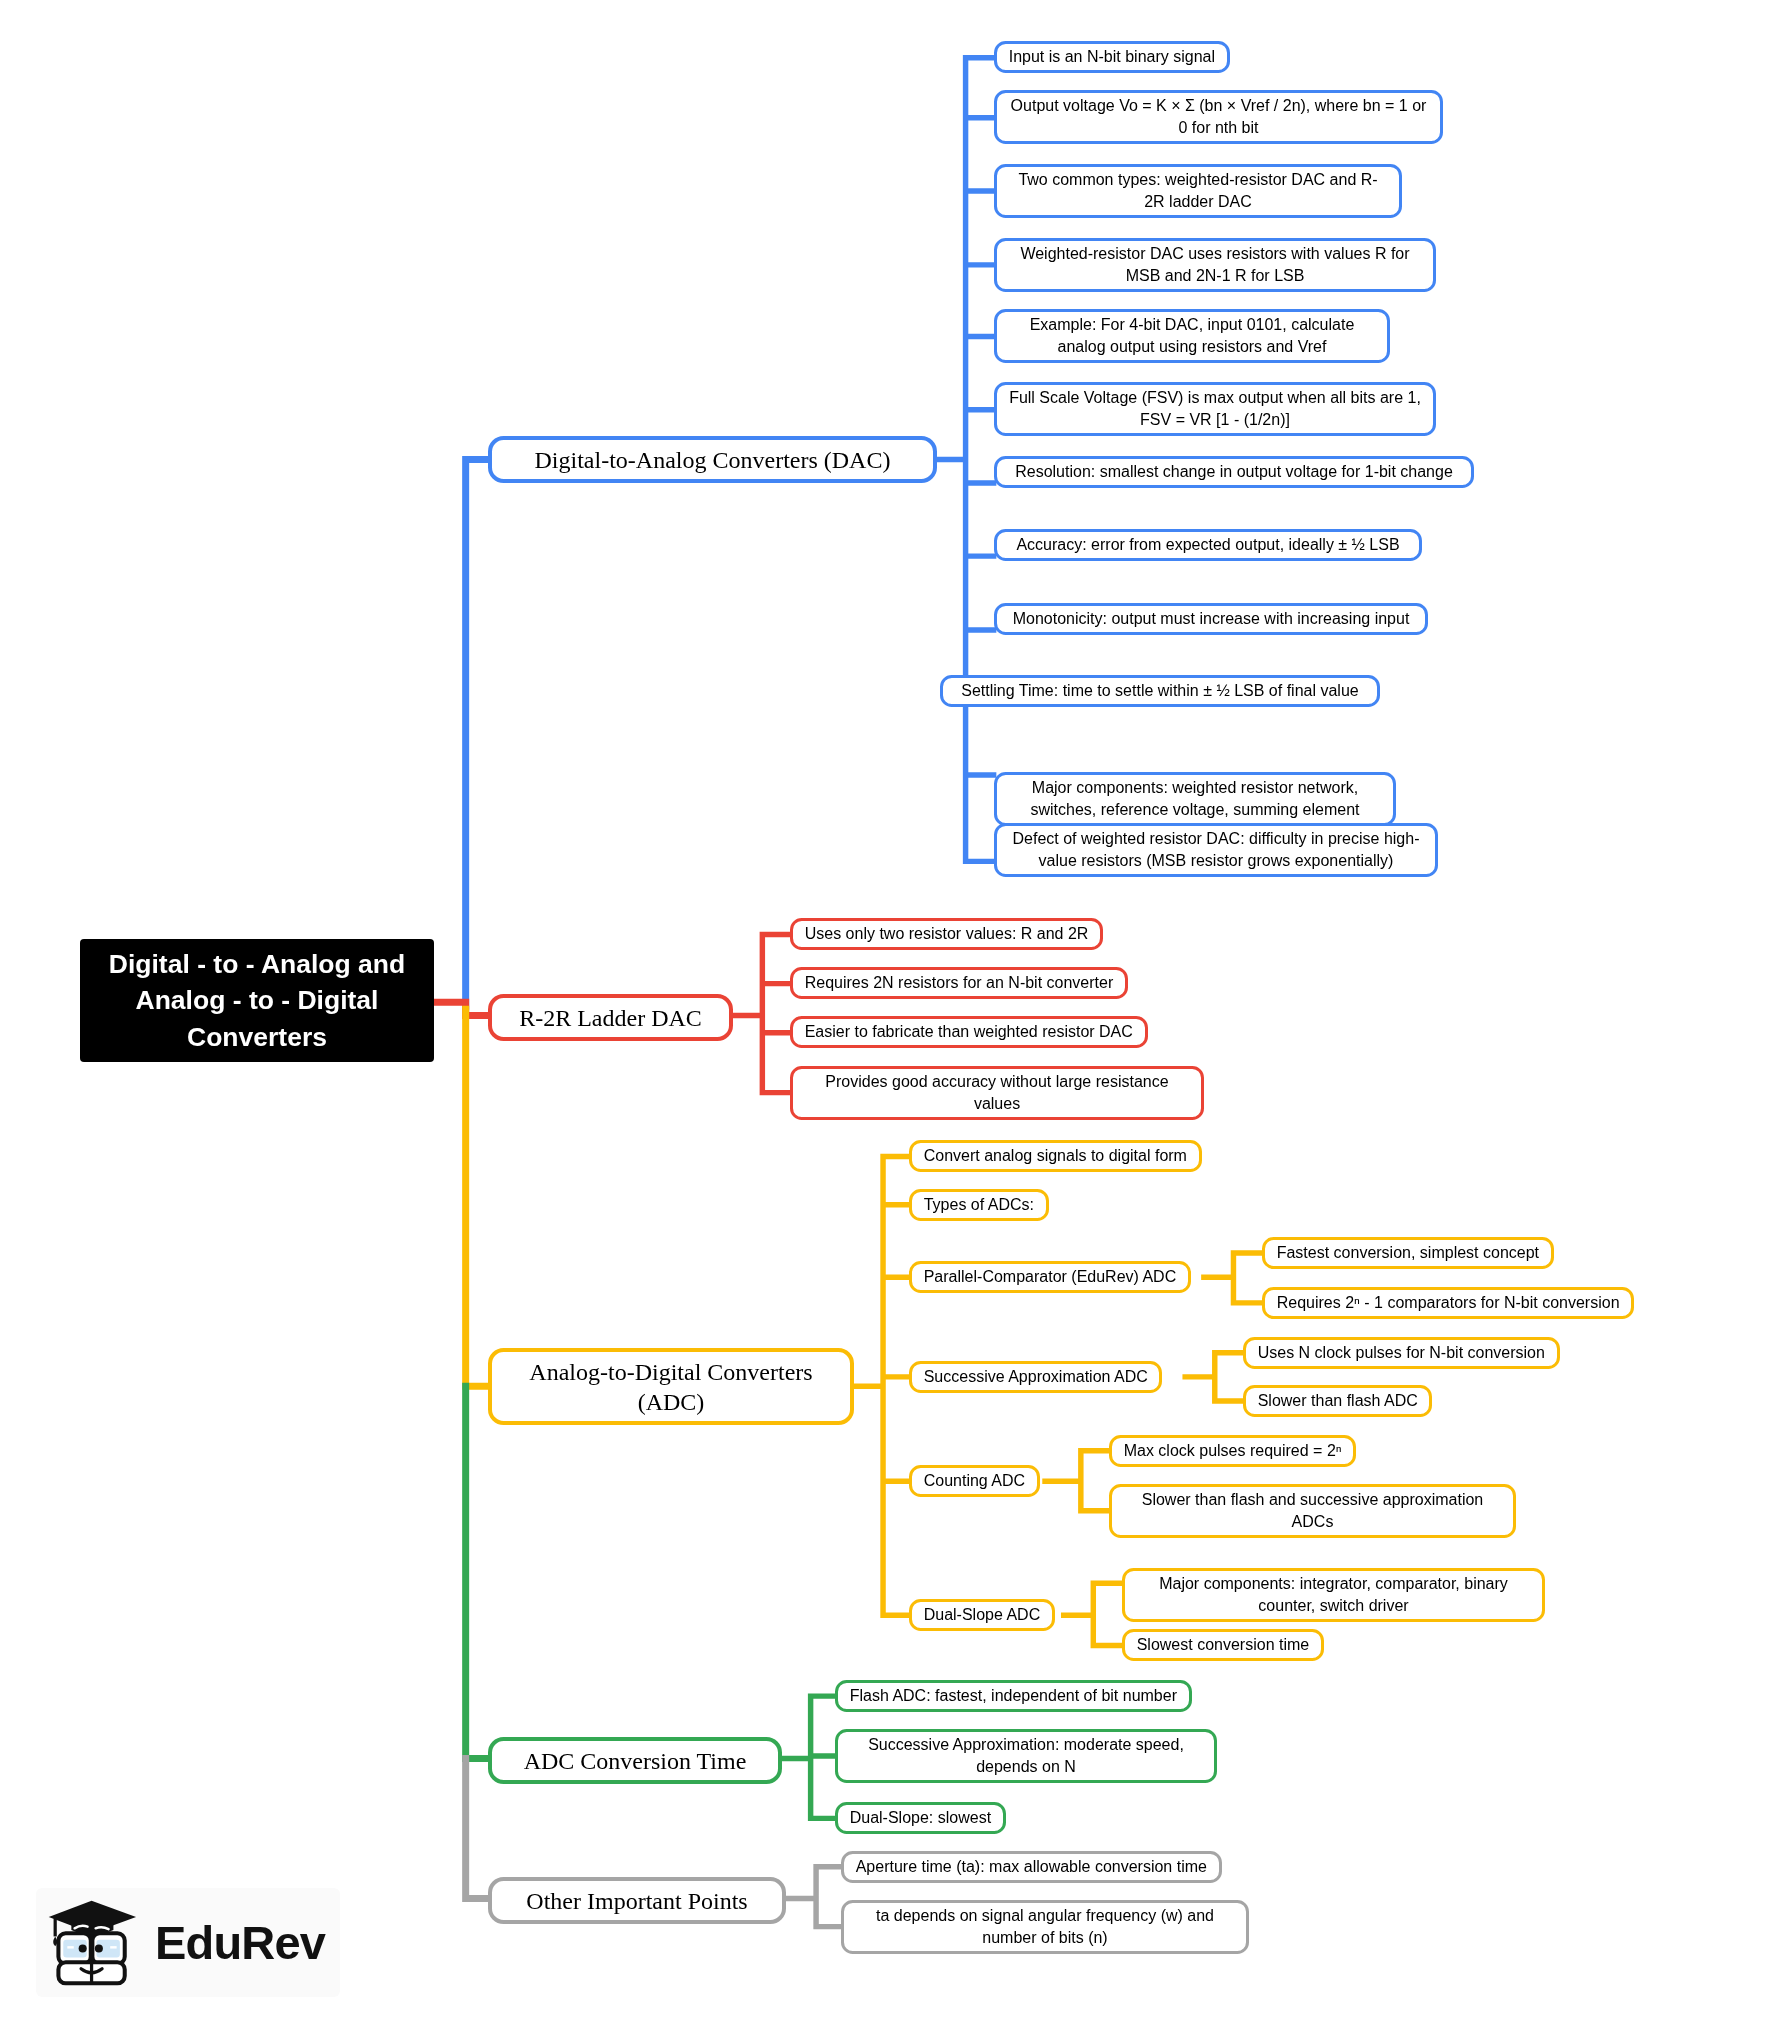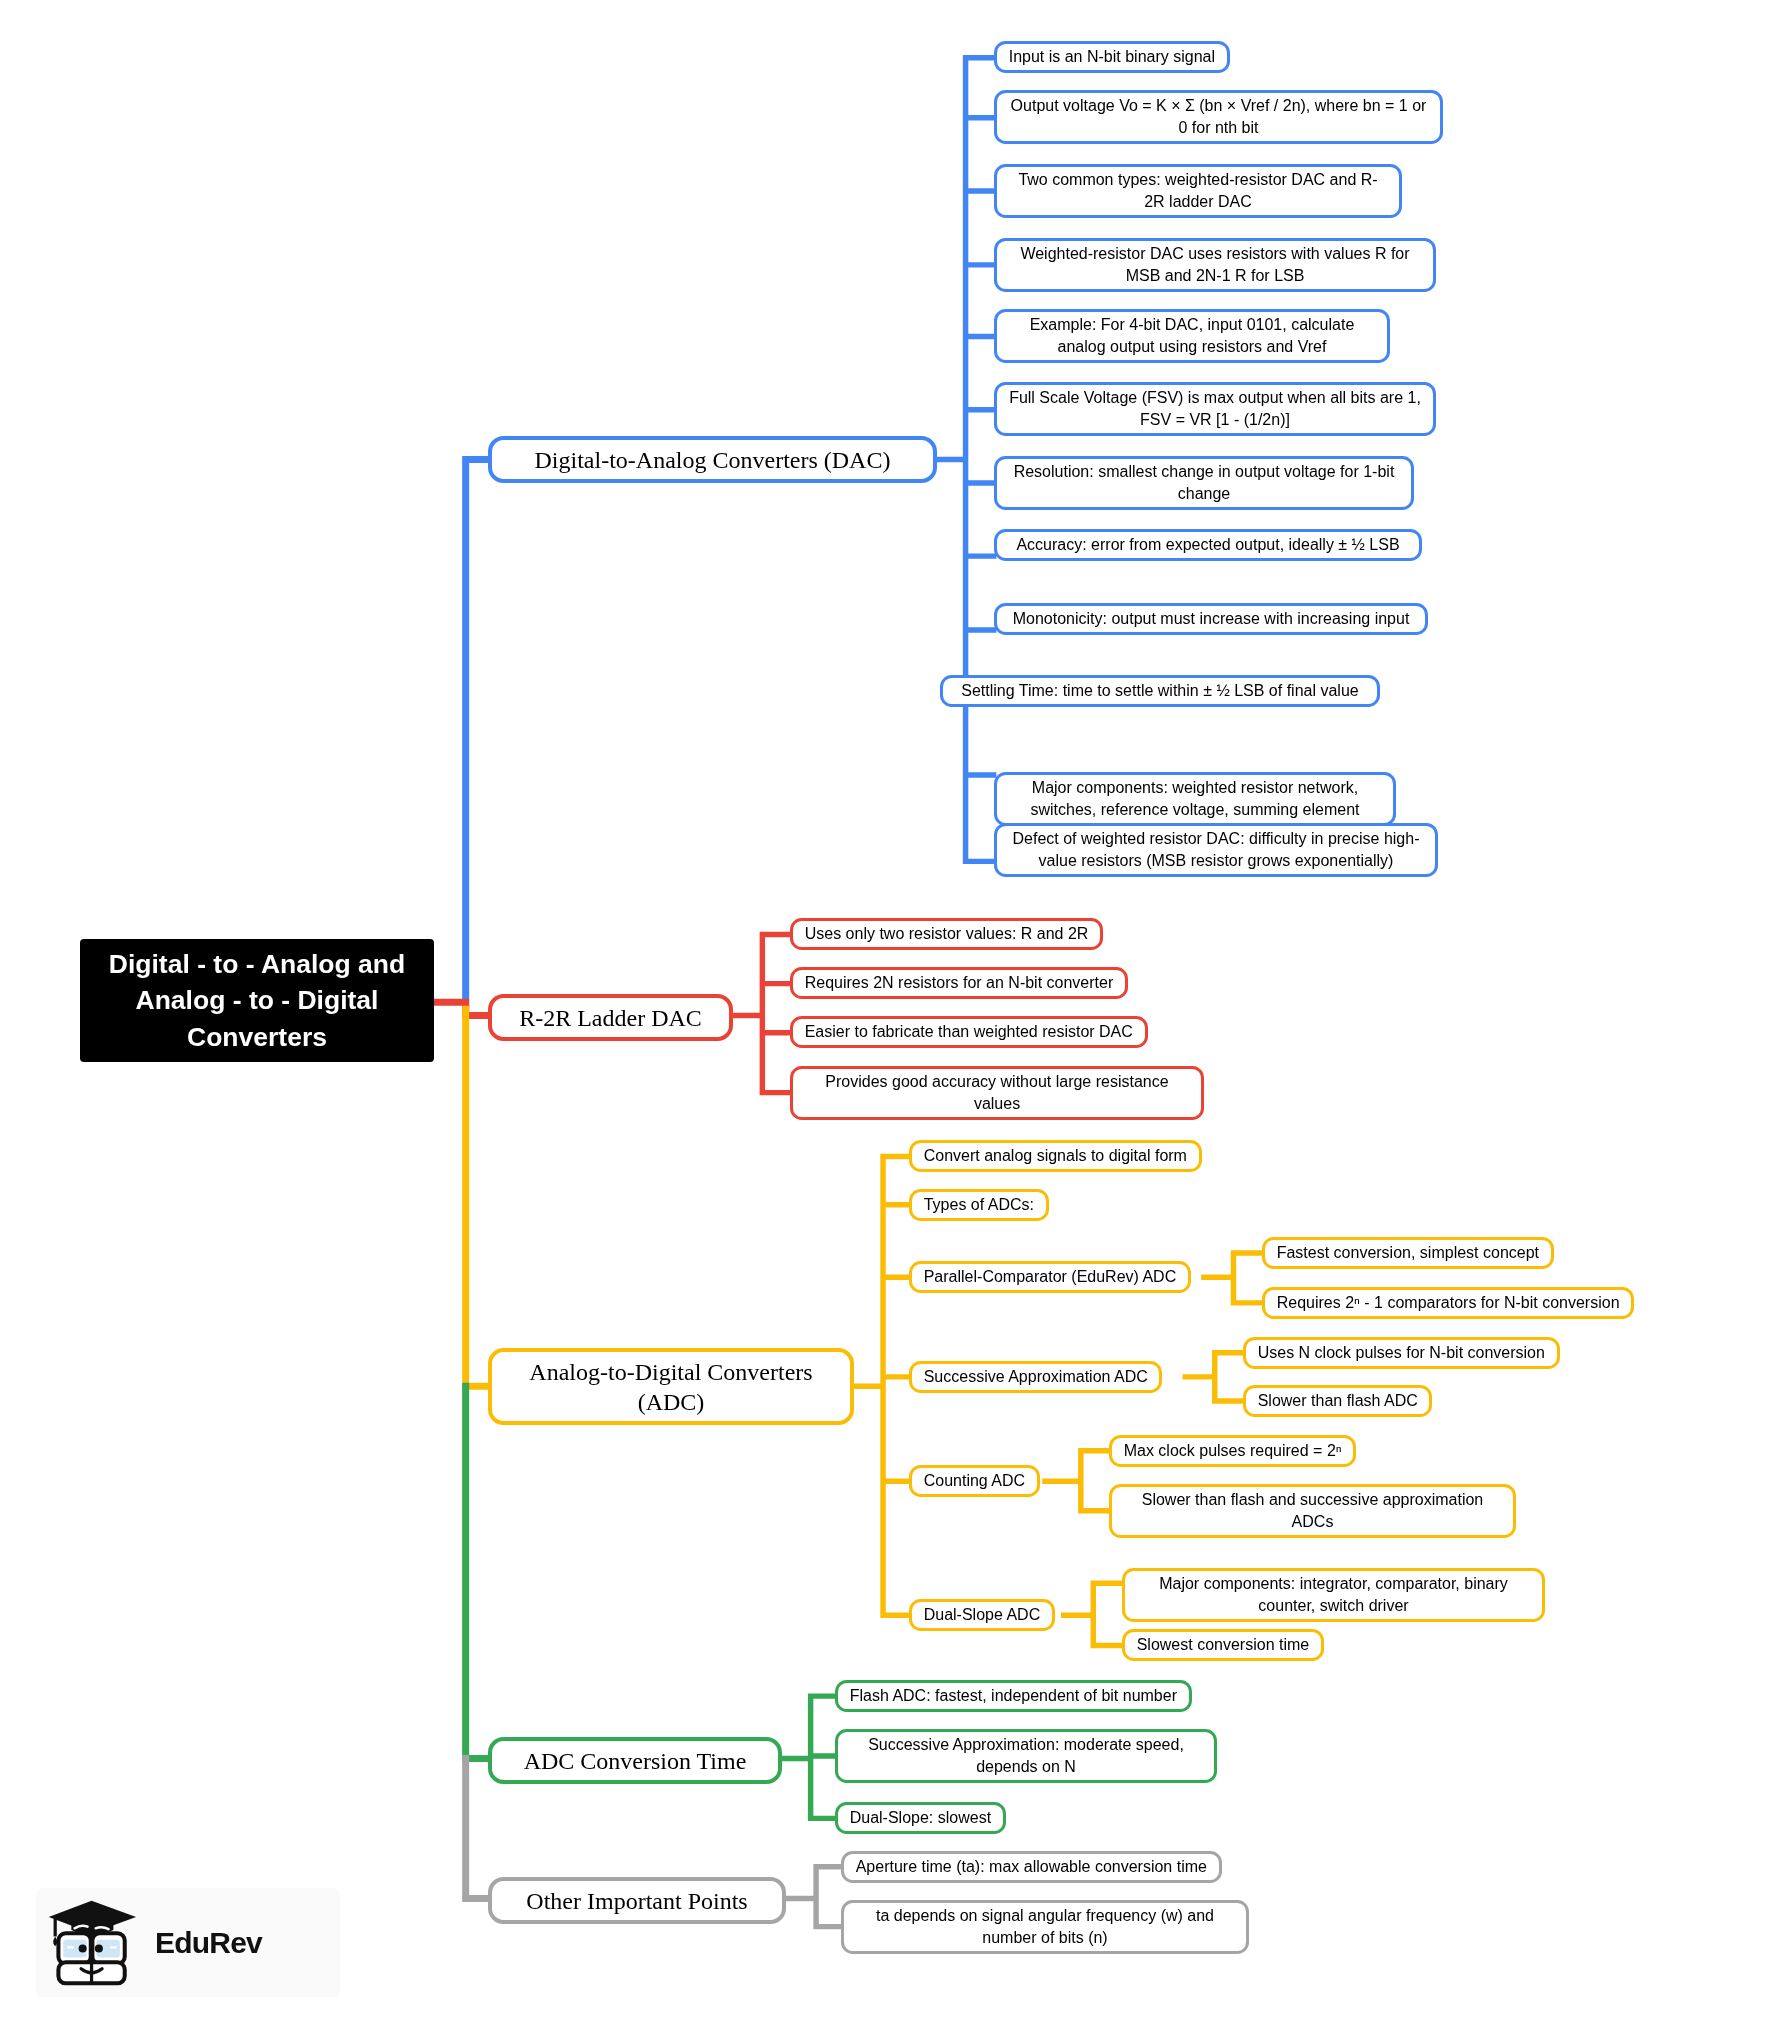--- a/index.html
+++ b/index.html
@@ -36,21 +36,21 @@
   }
   .nowrap{white-space:nowrap;width:auto;}
   .b-blue{border-color:var(--blue);}
   .b-red{border-color:var(--red);}
   .b-yellow{border-color:var(--yellow);}
   .b-green{border-color:var(--green);}
   .b-gray{border-color:var(--gray);}
 
   #logo-bg{position:absolute;left:36px;top:1888px;width:304px;height:109px;background:#fafafa;border-radius:6.2px;}
   #logo{position:absolute;left:44px;top:1896px;display:flex;align-items:center;}
-  #logo-text{font-size:30px;font-weight:bold;color:#111;letter-spacing:-0.8px;margin-left:11px;}
+  #logo-text{font-size:47px;font-weight:bold;color:#111;letter-spacing:-0.8px;margin-left:11px;}
 </style>
 </head>
 <body>
 
 <div id="canvas">
 
   <svg id="wires" viewBox="0 0 2291 2613" aria-hidden="true">
 
     <path class="s-blue sw9" d="M630 590 H598 V1292"></path>
     <path class="s-red sw9" d="M552 1287 H598 V1304 H630"></path>
@@ -91,21 +91,21 @@
   <div class="node lvl1 b-yellow" style="left:488px;top:1348px;width:366px;min-height:76px;">Analog-to-Digital Converters (ADC)</div>
   <div class="node lvl1 b-green" style="left:488px;top:1737px;width:294px;">ADC Conversion Time</div>
   <div class="node lvl1 b-gray" style="left:488px;top:1877px;width:298px;">Other Important Points</div>
 
   <div class="node child b-blue nowrap" style="left:994px;top:41px;">Input is an N-bit binary signal</div>
   <div class="node child b-blue" style="left:994px;top:90px;width:449px;">Output voltage Vo = K × Σ (bn × Vref / 2n), where bn = 1 or 0 for nth bit</div>
   <div class="node child b-blue" style="left:994px;top:164px;width:408px;">Two common types: weighted-resistor DAC and R-2R ladder DAC</div>
   <div class="node child b-blue" style="left:994px;top:238px;width:442px;">Weighted-resistor DAC uses resistors with values R for MSB and 2N-1 R for LSB</div>
   <div class="node child b-blue" style="left:994px;top:309px;width:396px;">Example: For 4-bit DAC, input 0101, calculate analog output using resistors and Vref</div>
   <div class="node child b-blue" style="left:994px;top:382px;width:442px;">Full Scale Voltage (FSV) is max output when all bits are 1, FSV = VR [1 - (1/2n)]</div>
-  <div class="node child b-blue" style="left:994px;top:456px;width:420px;">Resolution: smallest change in output voltage for 1-bit change</div>
+  <div class="node child b-blue" style="left:994px;top:456px;width:480px;">Resolution: smallest change in output voltage for 1-bit change</div>
   <div class="node child b-blue" style="left:994px;top:529px;width:428px;">Accuracy: error from expected output, ideally ± ½ LSB</div>
   <div class="node child b-blue" style="left:994px;top:603px;width:434px;">Monotonicity: output must increase with increasing input</div>
   <div class="node child b-blue" style="left:940px;top:675px;width:440px;">Settling Time: time to settle within ± ½ LSB of final value</div>
   <div class="node child b-blue" style="left:994px;top:772px;width:402px;">Major components: weighted resistor network, switches, reference voltage, summing element</div>
   <div class="node child b-blue" style="left:994px;top:823px;width:444px;">Defect of weighted resistor DAC: difficulty in precise high-value resistors (MSB resistor grows exponentially)</div>
 
   <div class="node child b-red nowrap" style="left:790px;top:918px;">Uses only two resistor values: R and 2R</div>
   <div class="node child b-red nowrap" style="left:790px;top:967px;">Requires 2N resistors for an N-bit converter</div>
   <div class="node child b-red nowrap" style="left:790px;top:1016px;">Easier to fabricate than weighted resistor DAC</div>
   <div class="node child b-red" style="left:790px;top:1066px;width:414px;">Provides good accuracy without large resistance values</div>

